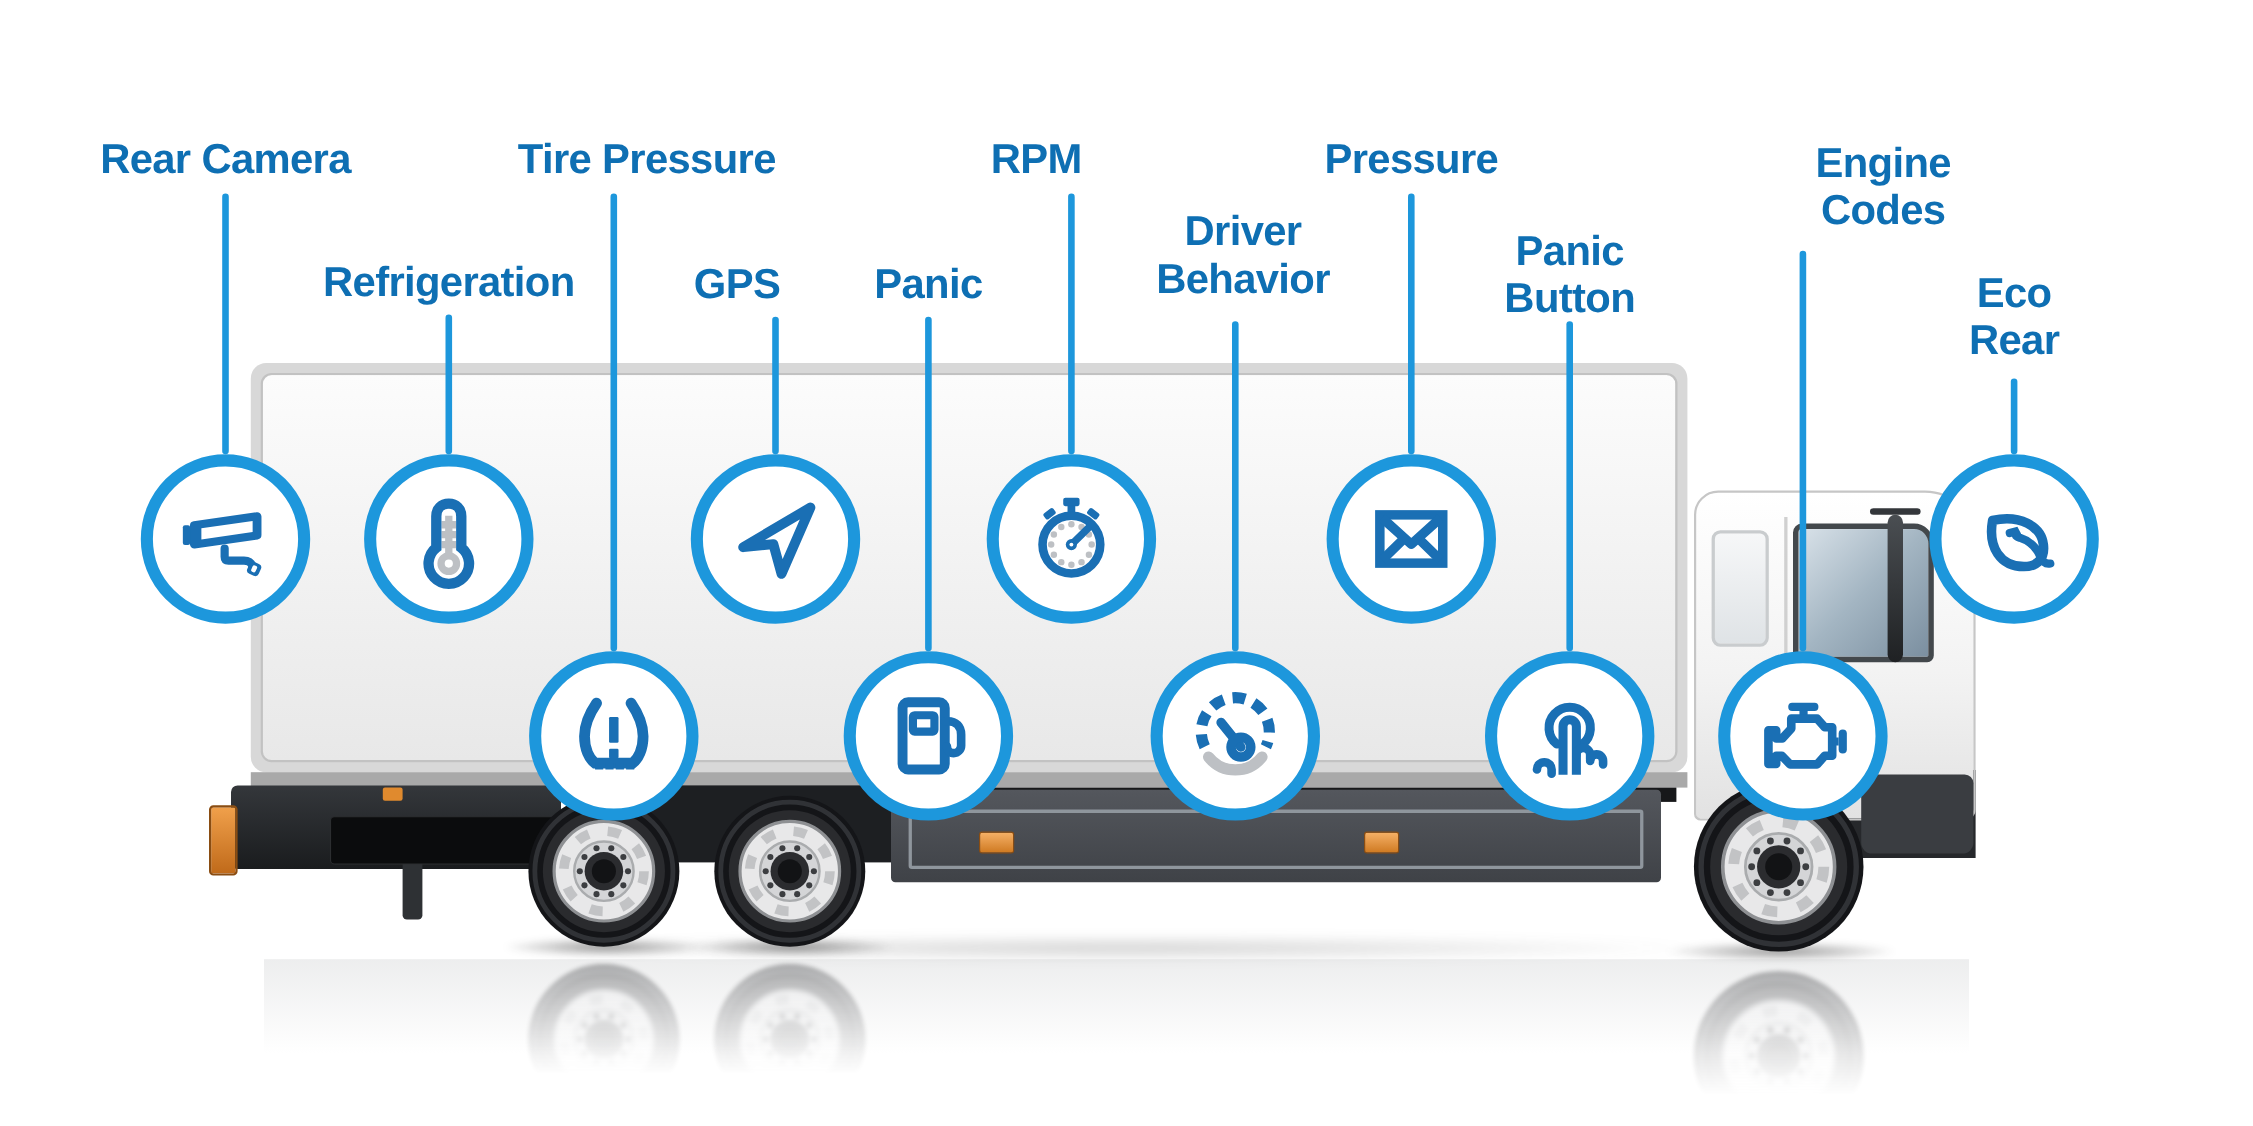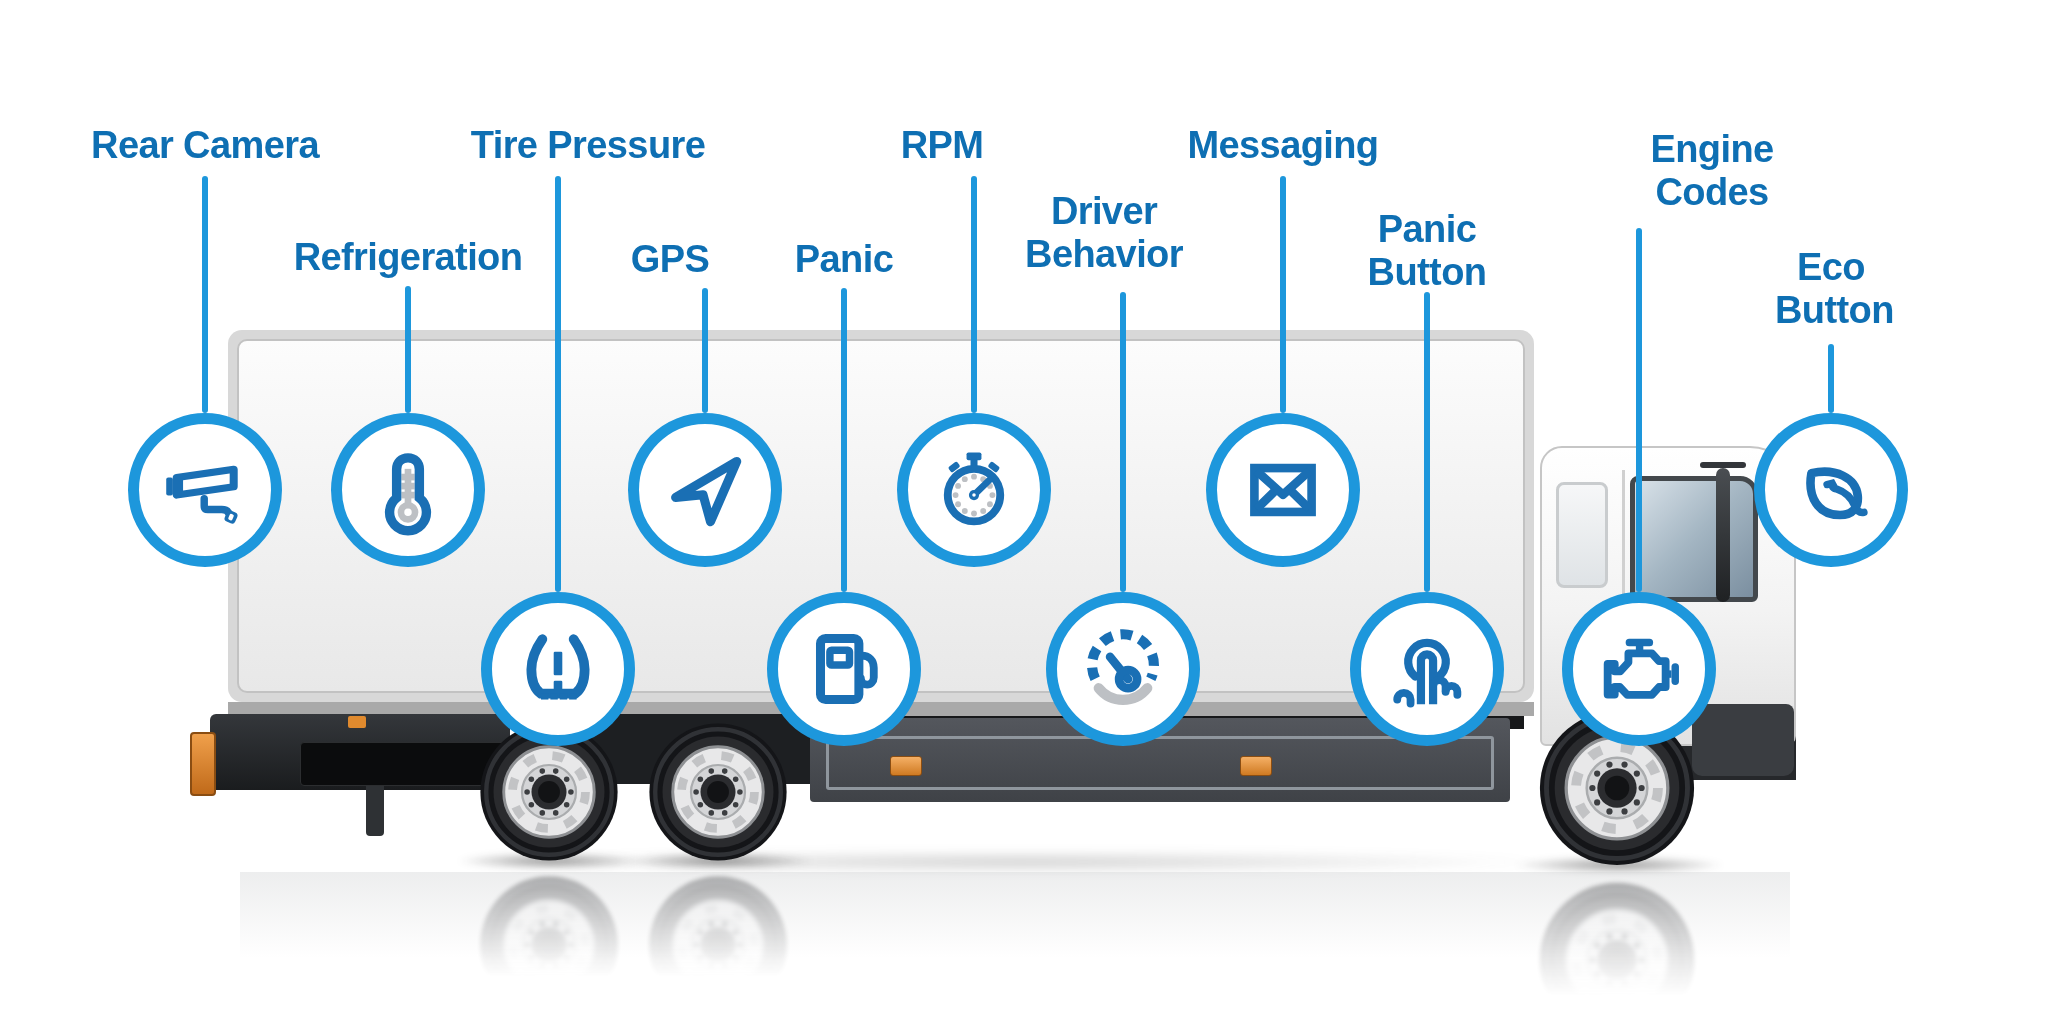--- a/index.html
+++ b/index.html
@@ -29,21 +29,21 @@
   .icon-pf { fill:var(--icon-primary,#1a6fb4); }
   .icon-g  { stroke:var(--icon-secondary,#bdc0c4); fill:none; }
   .icon-gf { fill:var(--icon-secondary,#bdc0c4); }
   
   .f0 .flabel{left:205px;top:124px;width:420px}  .f0 .fline{left:205px;top:176px;height:237px}  .f0 .fcircle{left:205px;top:413px}
   .f1 .flabel{left:408px;top:236px;width:420px}  .f1 .fline{left:408px;top:286px;height:127px}  .f1 .fcircle{left:408px;top:413px}
   .f2 .flabel{left:588px;top:124px;width:420px}  .f2 .fline{left:558px;top:176px;height:416px}  .f2 .fcircle{left:558px;top:592px}
   .f3 .flabel{left:670px;top:238px;width:420px}  .f3 .fline{left:705px;top:288px;height:125px}  .f3 .fcircle{left:705px;top:413px}
   .f4 .flabel{left:844px;top:238px;width:420px}  .f4 .fline{left:844px;top:288px;height:304px}  .f4 .fcircle{left:844px;top:592px}
   .f5 .flabel{left:942px;top:124px;width:420px}  .f5 .fline{left:974px;top:176px;height:237px}  .f5 .fcircle{left:974px;top:413px}
-  .f6 .flabel{left:1104px;top:190px;width:176px} .f6 .fline{left:1123px;top:292px;height:300px} .f6 .fcircle{left:1123px;top:592px}
+  .f6 .flabel{left:1130px;top:190px;width:176px} .f6 .fline{left:1123px;top:292px;height:300px} .f6 .fcircle{left:1123px;top:592px}
   .f7 .flabel{left:1283px;top:124px;width:420px} .f7 .fline{left:1283px;top:176px;height:237px} .f7 .fcircle{left:1283px;top:413px}
   .f8 .flabel{left:1427px;top:208px;width:142px} .f8 .fline{left:1427px;top:292px;height:300px} .f8 .fcircle{left:1427px;top:592px}
   .f9 .flabel{left:1712px;top:128px;width:152px} .f9 .fline{left:1639px;top:228px;height:364px} .f9 .fcircle{left:1639px;top:592px}
   .f10 .flabel{left:1831px;top:246px;width:112px}.f10 .fline{left:1831px;top:344px;height:69px} .f10 .fcircle{left:1831px;top:413px}
 
   
   .tpart { position:absolute; }
   .trailer-box { left:228px; top:330px; width:1306px; height:372px;
     background:#d8d8d8; border-radius:14px; z-index:2; }
   .trailer-panel { position:absolute; left:9px; top:9px; right:9px; bottom:9px;
@@ -303,21 +303,21 @@
     <svg class="ficon" viewBox="0 0 24 24">
       <path class="icon-p" stroke-width="2.6" stroke-dasharray="3 2.1" d="M4.9 14.5 A 7.9 7.9 0 1 1 19.1 14.5"></path>
       <path class="icon-g" stroke-width="2.6" stroke-linecap="round" d="M5.8 16.9 A 7.9 7.9 0 0 0 18.2 16.9"></path>
       <line class="icon-p" stroke-width="2.2" stroke-linecap="round" x1="13.3" y1="14.6" x2="8.7" y2="8.9"></line>
       <circle class="icon-p" stroke-width="2.2" cx="13.3" cy="14.6" r="2.3" fill="#ffffff"></circle>
     </svg>
   </div>
 </div>
 
 <div class="feature f7">
-  <div class="flabel">Messaging</div>
+  <div class="flabel">Pressure</div>
   <div class="fline"></div>
   <div class="fcircle">
     <svg class="ficon" viewBox="0 0 24 24">
       <rect class="icon-p" stroke-width="2.2" x="4.7" y="6.4" width="14.6" height="11.2"></rect>
       <path class="icon-p" stroke-width="2.2" stroke-linejoin="round" d="M5.2 7.1 L12 13.2 L18.8 7.1"></path>
       <path class="icon-p" stroke-width="2.2" d="M5.2 16.9 L9.9 12.3 M18.8 16.9 L14.1 12.3"></path>
     </svg>
   </div>
 </div>
 
@@ -343,21 +343,21 @@
       <rect class="icon-pf" x="8.6" y="4.3" width="7" height="1.9" rx="0.9"></rect>
       <rect class="icon-pf" x="11.2" y="6" width="1.9" height="2.2"></rect>
       <path class="icon-p" stroke-width="2" stroke-linejoin="round" fill="#ffffff" d="M9.3 8 h6 l1.8 2 h1.7 v6.6 h-1.7 l-1.8 2 H9 l-1.9 -2 H5.8 v1.9 H4 v-7.8 h1.8 v1.9 h1.4 l2.1 -2.3 z"></path>
       <path class="icon-p" stroke-width="1.9" d="M18.8 13.3 h1.5"></path>
       <rect class="icon-pf" x="20.3" y="10.5" width="1.9" height="5.6" rx="0.95"></rect>
     </svg>
   </div>
 </div>
 
 <div class="feature f10">
-  <div class="flabel">Eco Button</div>
+  <div class="flabel">Eco Rear</div>
   <div class="fline"></div>
   <div class="fcircle">
     <svg class="ficon" viewBox="0 0 24 24">
       <path class="icon-p" stroke-width="2.2" stroke-linejoin="round" d="M7 7.7 C5.9 13.9 8.8 18.4 14.3 18.4 C17.4 18.4 19.2 16.5 18.8 13.3 C18.3 9 13.3 6.3 7 7.7 Z"></path>
       <path class="icon-p" stroke-width="1.9" stroke-linecap="round" d="M11 10.6 l2 -0.5 c-1 0.9 -0.7 1.3 0.3 1.6 c2.4 0.8 3.9 2.2 4.8 4.4 c0.5 1.2 1.3 1.8 2.3 1.6"></path>
     </svg>
   </div>
 </div>
 
 </body></html>

